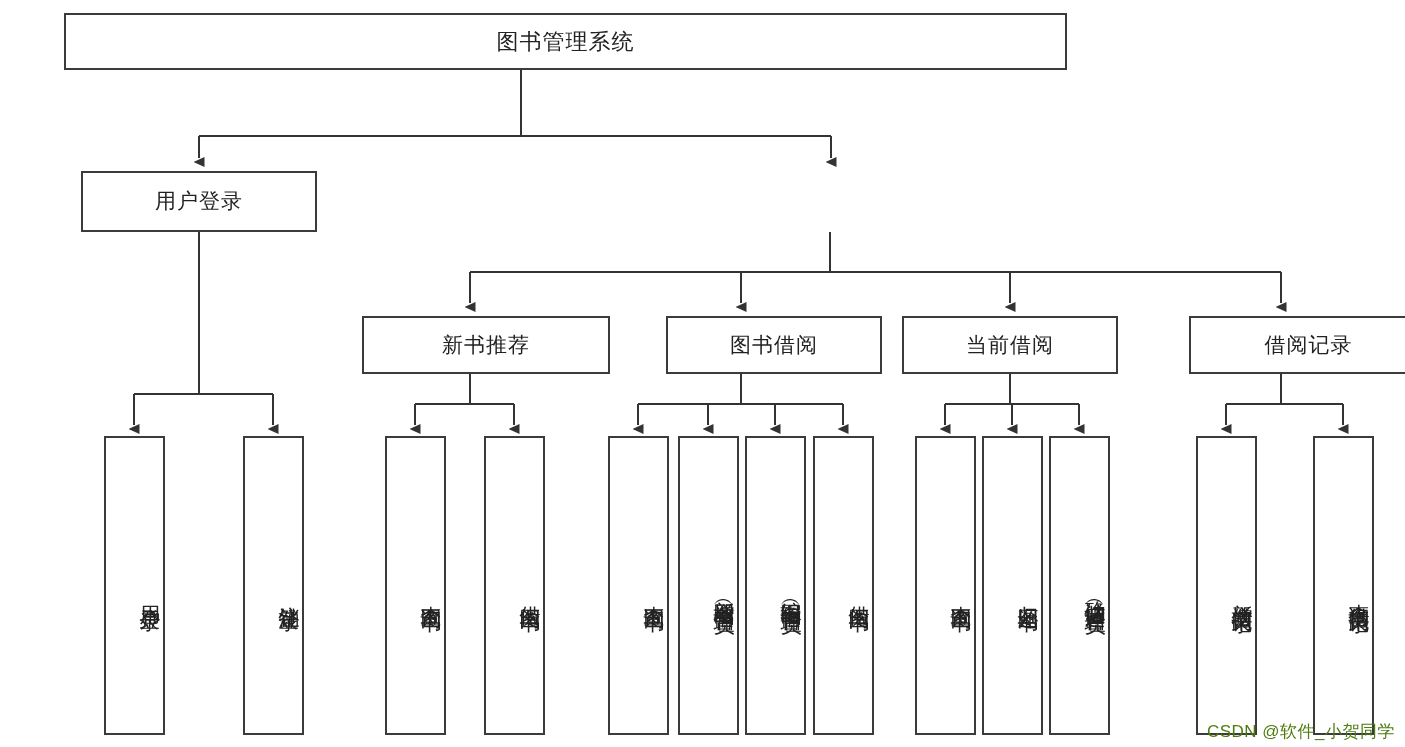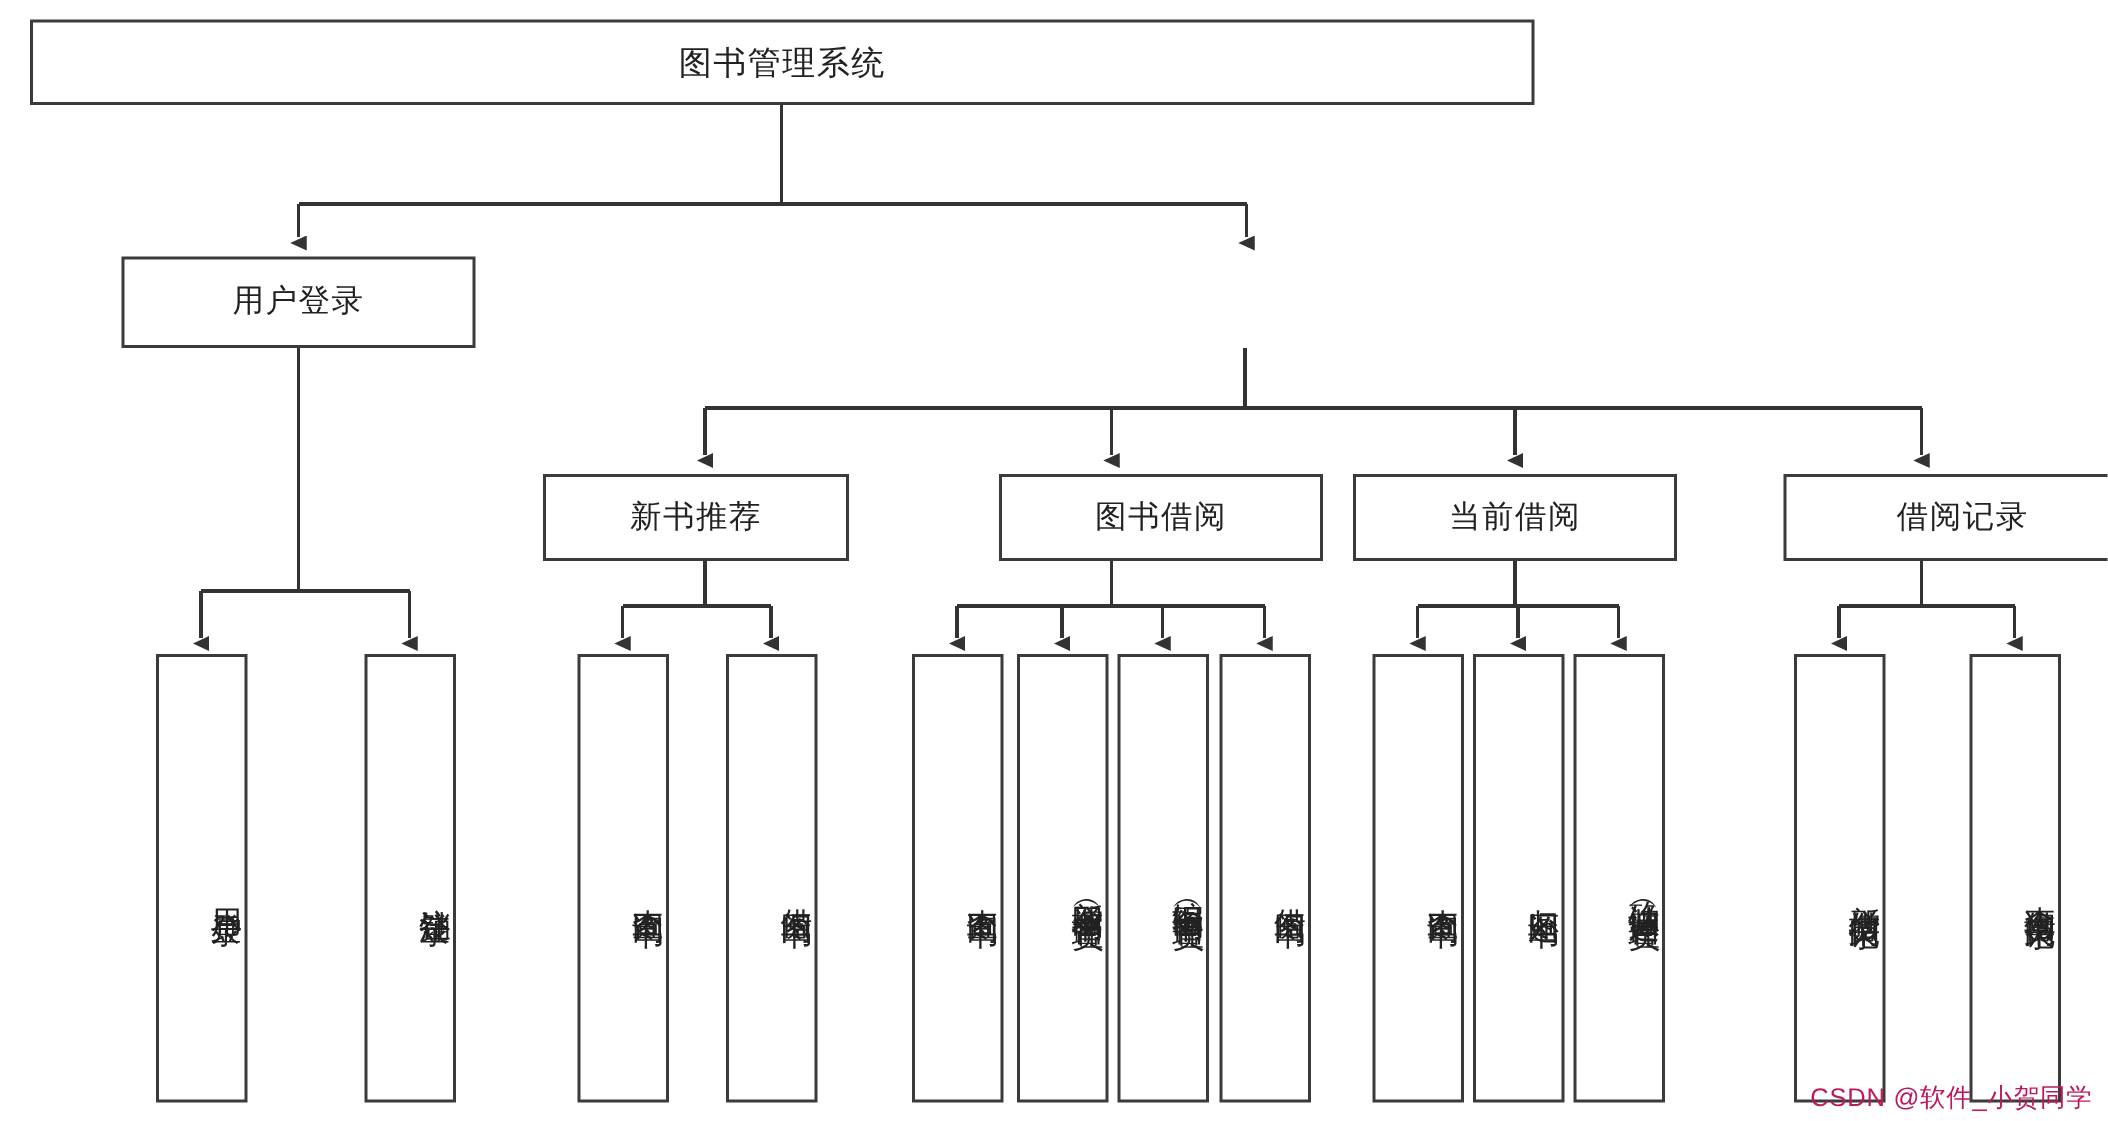--- a/index.html
+++ b/index.html
@@ -24,25 +24,25 @@
   }
   .node.leaf{
     writing-mode:vertical-rl;
     text-orientation:upright;
     align-items:flex-start;
     justify-content:center;
     padding-top:14px;
     font-size:21px;
     letter-spacing:2px;
   }
-  .node.root{font-size:22px;}
+  .node.root{font-size:22px;margin-left:44px;}
   .watermark{
     position:absolute;
     right:10px;bottom:4px;
-    color:#be185d;
+    color:#4d7c0f;
     font-size:17px;
     letter-spacing:0.5px;
     white-space:nowrap;
     pointer-events:none;
   }
 </style>
 </head>
 <body>
 
 <div id="stage">
@@ -94,21 +94,21 @@
       <path d="M1226,404 L1343,404"></path>
       <path d="M1226,404 L1226,425" marker-end="url(#arrow)"></path>
       <path d="M1343,404 L1343,425" marker-end="url(#arrow)"></path>
     </g>
   </svg>
 
   <div class="node root" style="left:20px;top:13px;width:1003px;height:57px;">图书管理系统</div>
 
   <div class="node" style="left:81px;top:171px;width:236px;height:61px;">用户登录</div>
 
-  <div class="node" style="left:362px;top:316px;width:204px;height:58px;">新书推荐</div>
+  <div class="node" style="left:362px;top:316px;width:248px;height:58px;">新书推荐</div>
   <div class="node" style="left:666px;top:316px;width:216px;height:58px;">图书借阅</div>
   <div class="node" style="left:902px;top:316px;width:216px;height:58px;text-align:right;">当前借阅</div>
   <div class="node" style="left:1189px;top:316px;width:239px;height:58px;">借阅记录</div>
 
   <div class="node leaf" style="left:104px;top:436px;width:61px;height:299px;">用户登录</div>
   <div class="node leaf" style="left:243px;top:436px;width:61px;height:299px;">注销登录</div>
 
   <div class="node leaf" style="left:385px;top:436px;width:61px;height:299px;">查询图书</div>
   <div class="node leaf" style="left:484px;top:436px;width:61px;height:299px;">借阅图书</div>
 

